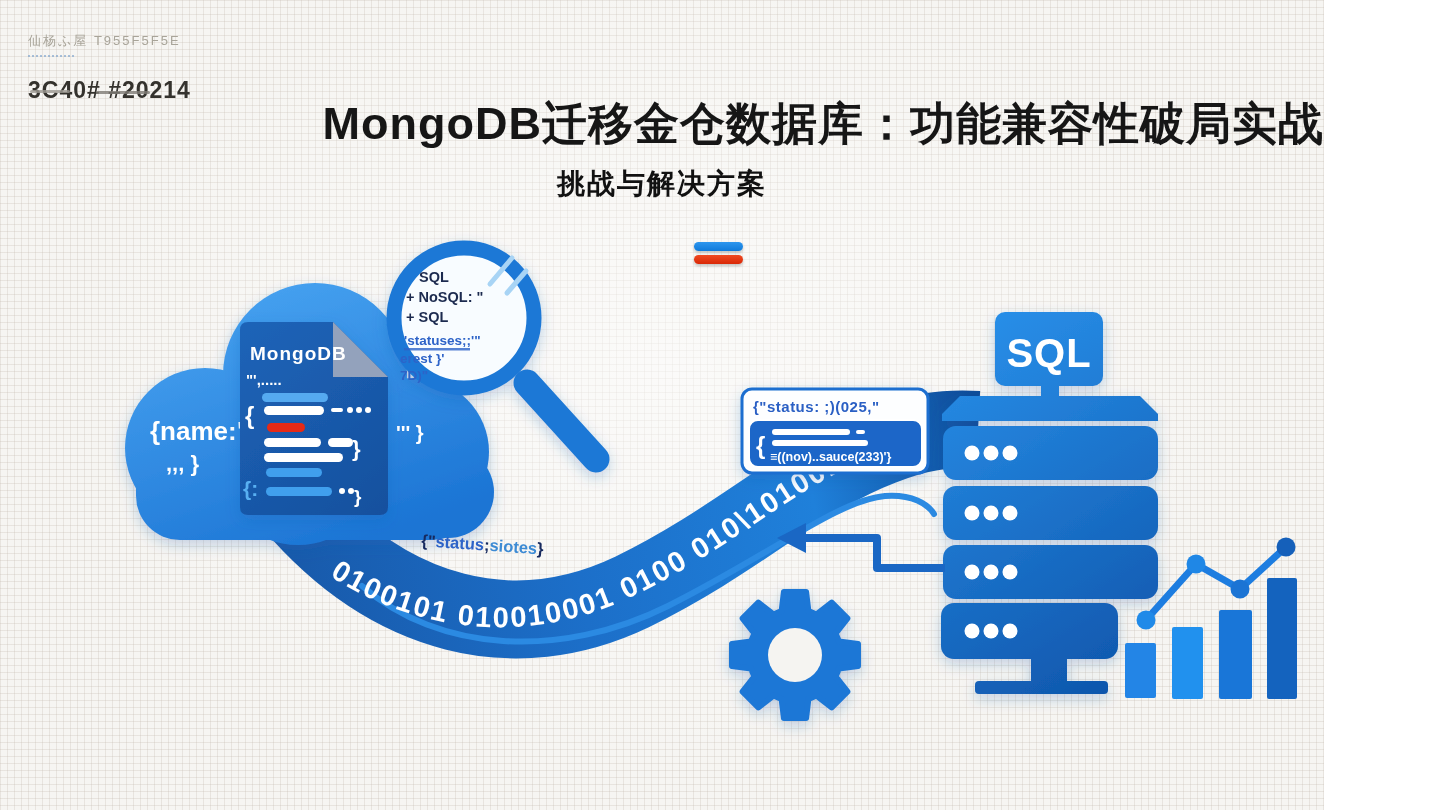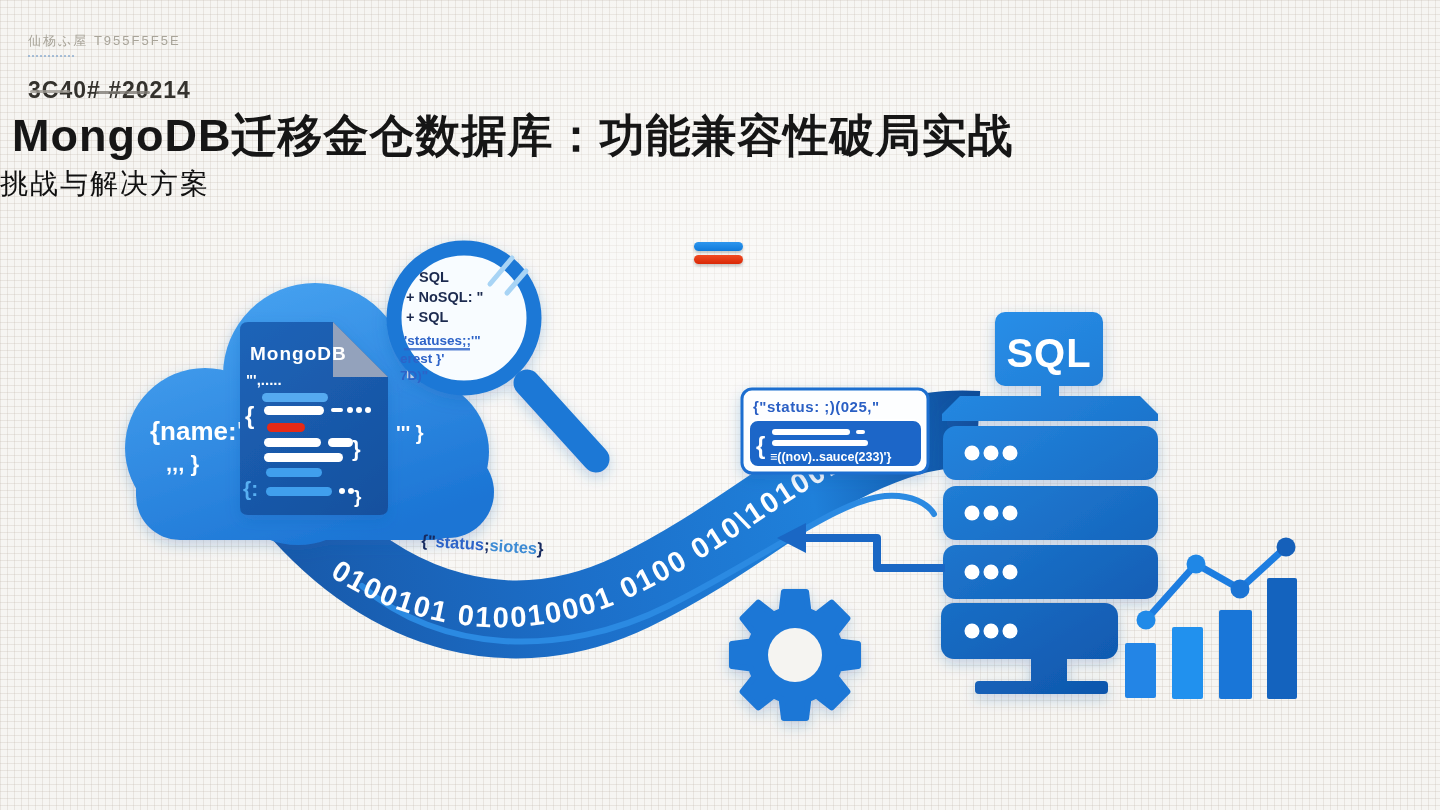--- a/index.html
+++ b/index.html
@@ -1,40 +1,40 @@
 <!DOCTYPE html>
 <html><head>
 <meta charset="utf-8">
 <style>
   html,body{margin:0;padding:0;}
   body{width:1440px;height:810px;overflow:hidden;}
   .stage{
-    position:relative;width:1440px;height:810px;
+    position:relative;width:1324px;height:810px;
     background-color:#f6f5f2;
     background-image:
       radial-gradient(ellipse at 50% 45%, rgba(255,255,255,.55) 0%, rgba(255,255,255,0) 65%),
       linear-gradient(rgba(202,194,184,.33) 1px, transparent 1px),
       linear-gradient(90deg, rgba(202,194,184,.33) 1px, transparent 1px);
     background-size:100% 100%, 7px 7px, 7px 7px;
     font-family:"Liberation Sans","DejaVu Sans",sans-serif;
   }
   .watermark{position:absolute;left:28px;top:32px;color:#a19d93;}
   .wm-line1{font-size:13px;letter-spacing:2px;color:#a8a499;filter:blur(.3px);}
   .wm-squiggle{width:46px;height:3px;margin-top:2px;border-bottom:2px dotted #86a9cf;opacity:.7;}
   .wm-line2{margin-top:20px;font-size:23px;font-weight:700;color:#34322d;letter-spacing:1px;filter:blur(.2px);}
   .wm-bar{position:absolute;background:#9d9a92;height:3px;border-radius:2px;opacity:.8;}
   .wm-bar1{left:2px;top:58px;width:40px;}
   .wm-bar2{left:68px;top:59px;width:54px;background:#7f7c75;}
   .title{
-    position:absolute;left:0;right:0;top:94px;margin:12px;
-    text-align:left;font-size:45px;font-weight:700;color:#161616;letter-spacing:1px;
+    position:absolute;left:0;right:0;top:94px;margin:0;
+    text-align:right;font-size:45px;font-weight:700;color:#161616;letter-spacing:1px;
   }
   .subtitle{
     position:absolute;left:0;right:0;top:165px;
-    font-size:28px;font-weight:400;color:#111;letter-spacing:2px;
+    text-align:center;font-size:28px;font-weight:700;color:#111;letter-spacing:2px;
   }
   .equals{position:absolute;left:694px;top:242px;display:flex;flex-direction:column;gap:4px;}
   .eq-bar{display:block;width:49px;height:9px;border-radius:5px;box-shadow:0 2px 3px rgba(40,40,40,.25);}
   .eq-blue{background:linear-gradient(180deg,#2d96ee,#0f7ada);}
   .eq-red{background:linear-gradient(180deg,#f04a22,#d92806);}
   .scene{position:absolute;left:0;top:0;width:1440px;height:810px;}
 </style>
 </head>
 <body>
 

